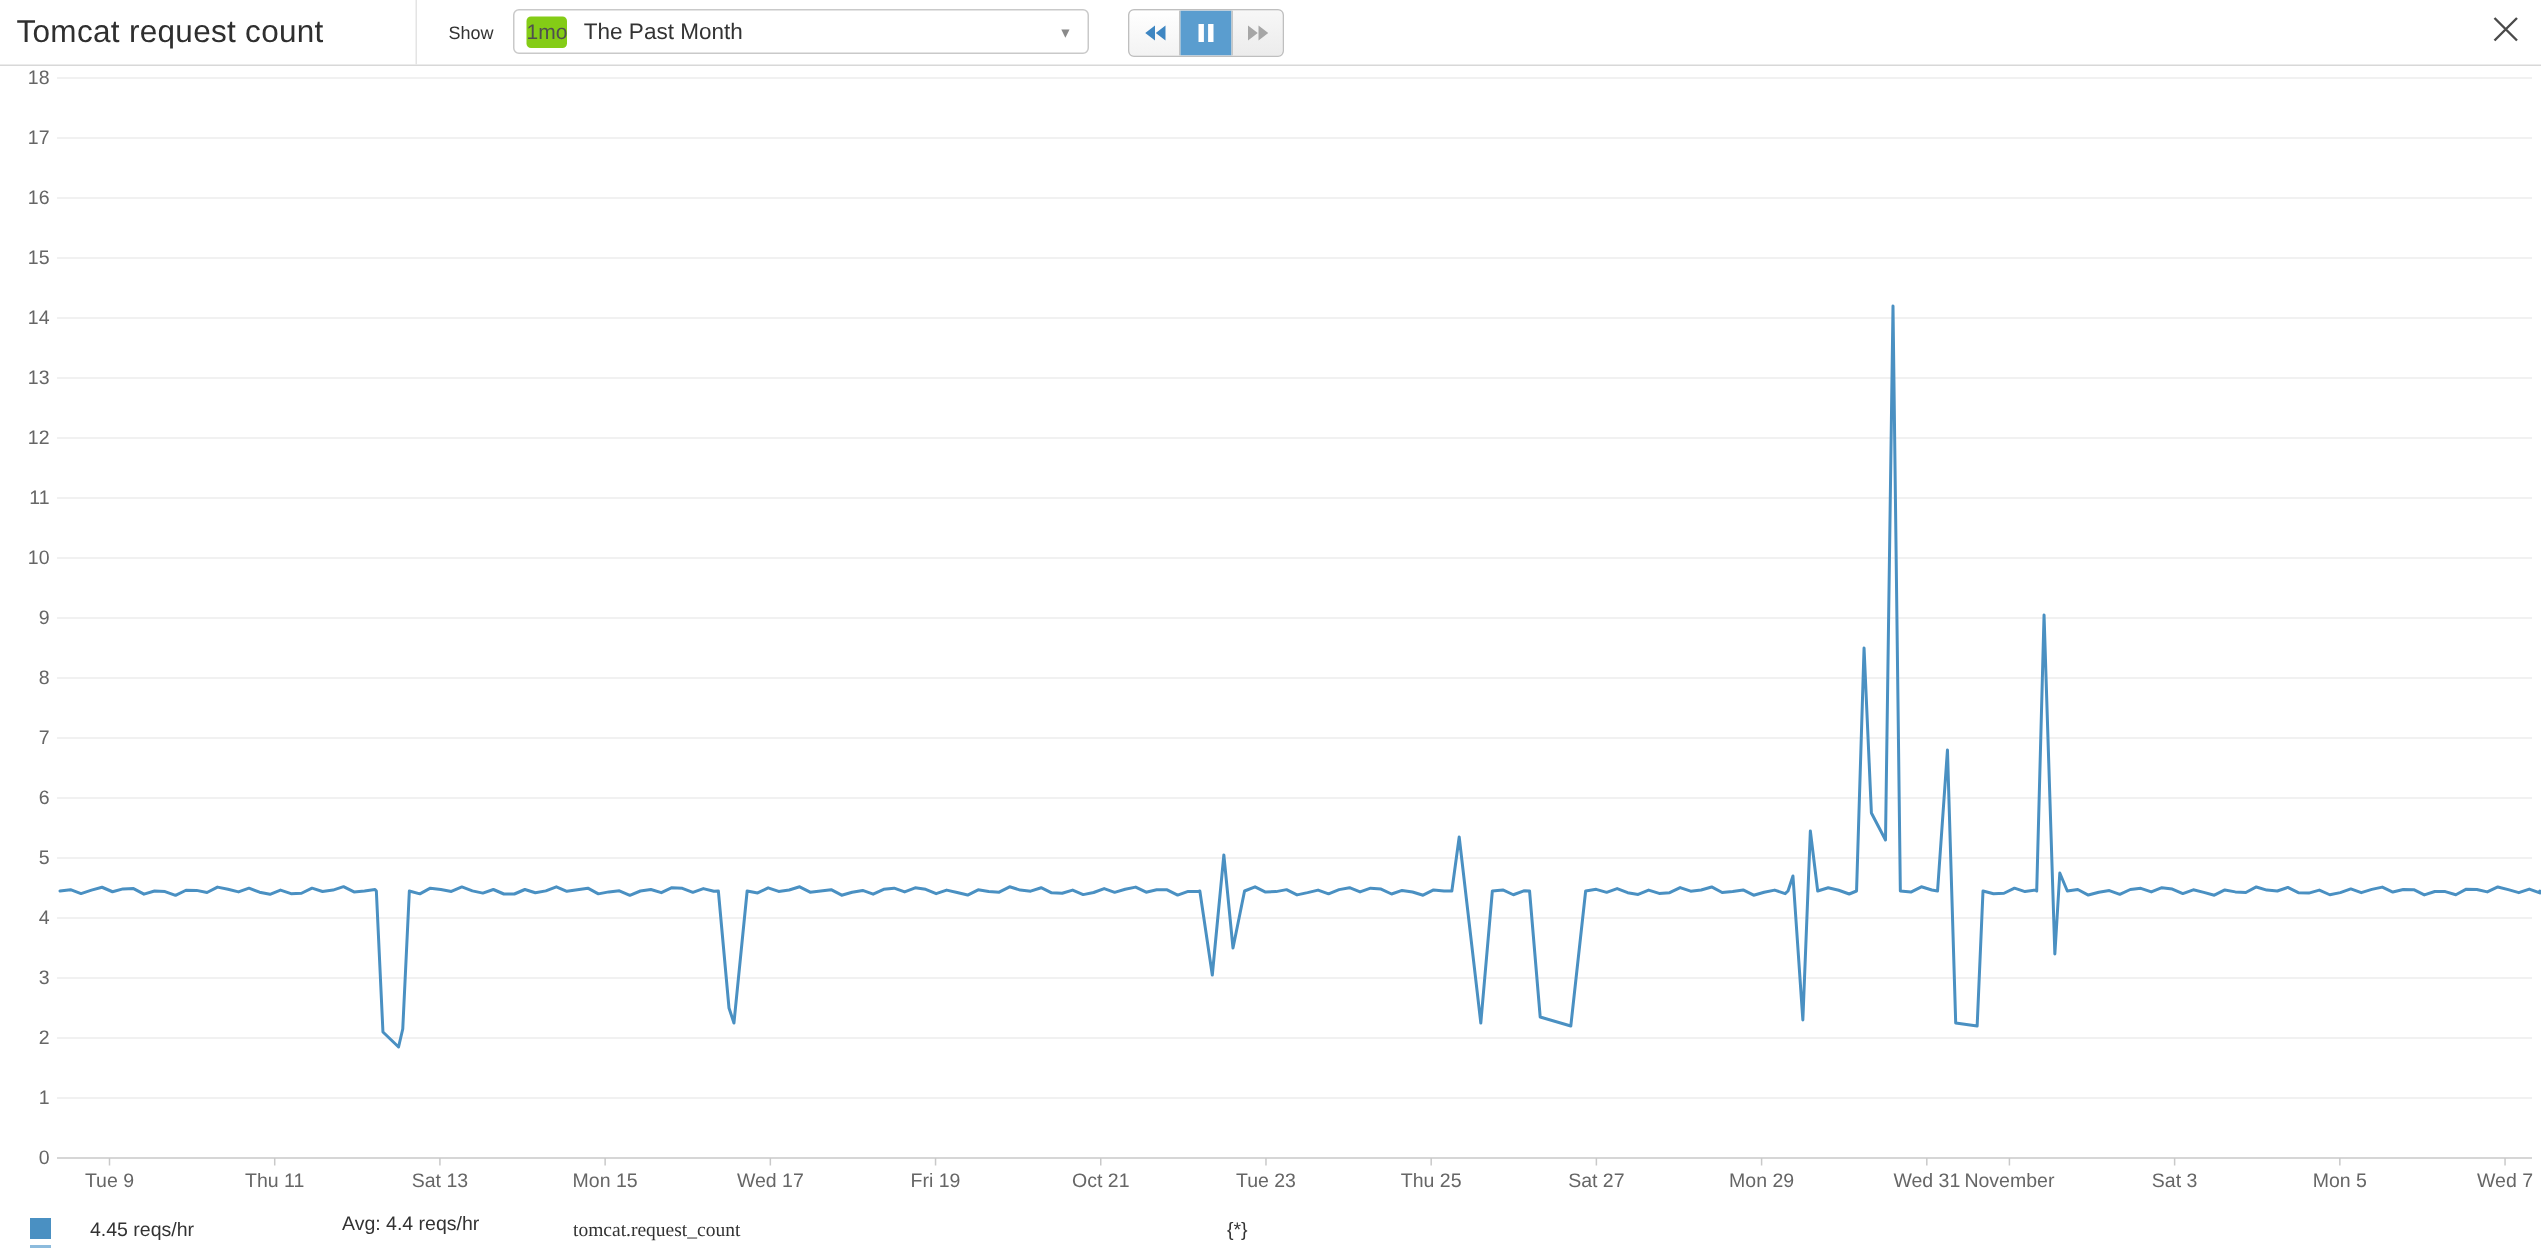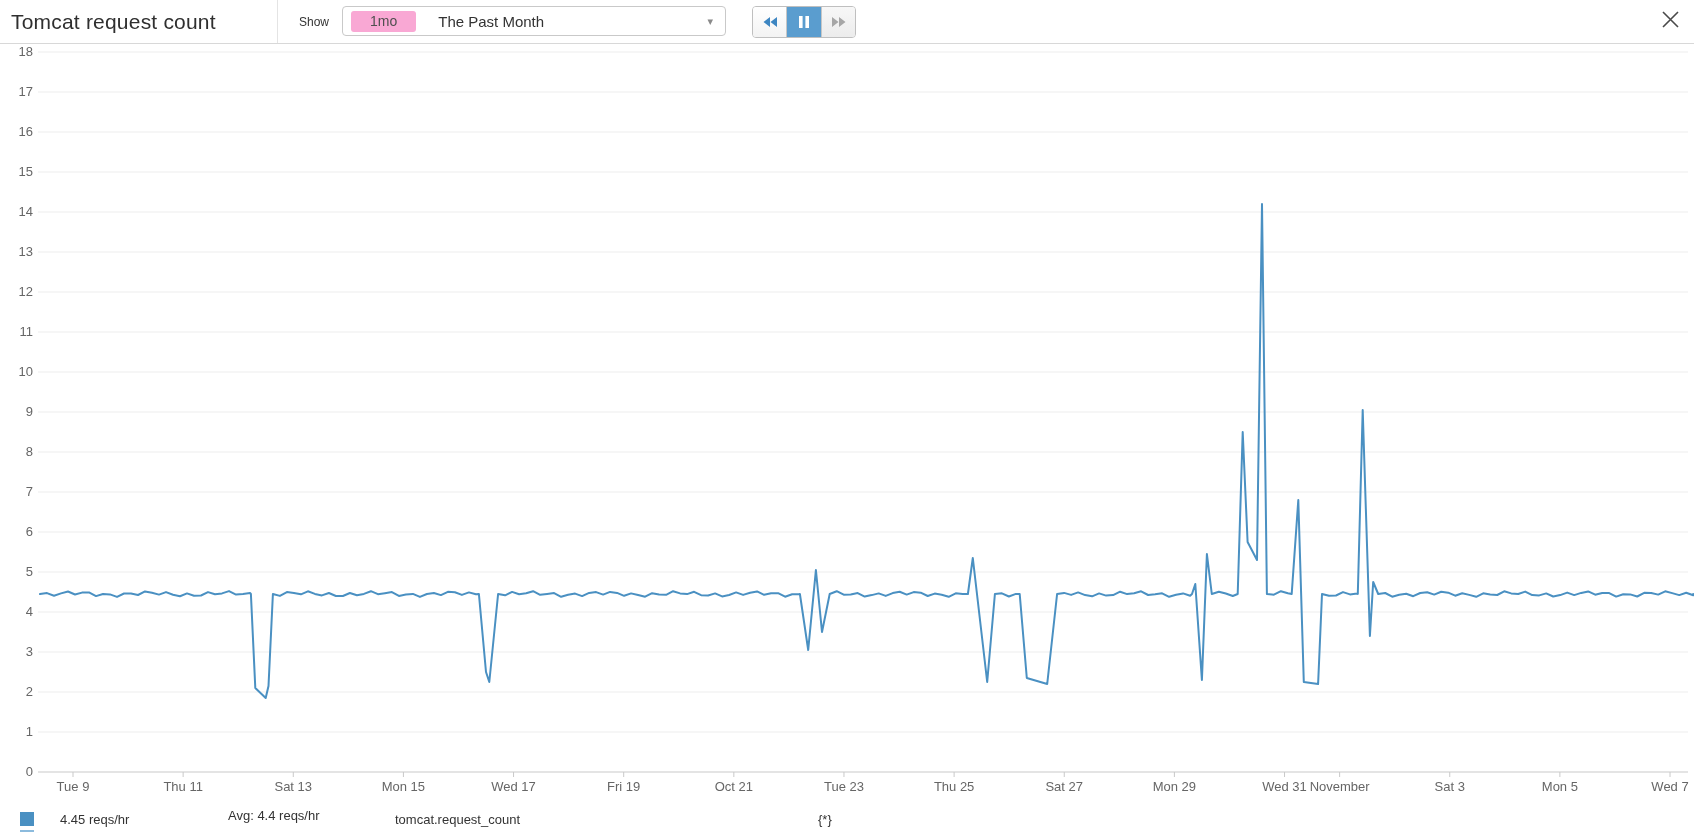--- a/index.html
+++ b/index.html
@@ -6,37 +6,37 @@
   body{
     width:1694px;height:832px;position:relative;overflow:hidden;background:#fff;
     font-family:"Liberation Sans","DejaVu Sans",sans-serif;
   }
   
   .header{position:absolute;top:0;left:0;width:1694px;height:43px;background:#fff;border-bottom:1px solid #d8d8d8;text-align:center;}
   .title{position:absolute;left:11px;top:0;height:43px;display:flex;align-items:center;font-size:21px;color:#2f2f2f;letter-spacing:.2px;white-space:nowrap;}
   .hdr-divider{position:absolute;left:277px;top:0;height:43px;width:1px;background:#e4e4e4;}
   .show-label{position:absolute;left:299px;top:0;height:43px;display:flex;align-items:center;font-size:12px;color:#333;}
   .dropdown{position:absolute;left:342px;top:6px;width:384px;height:30px;border:1px solid #c9c9c9;border-radius:4px;background:#fff;box-sizing:border-box;display:flex;align-items:center;cursor:pointer;}
-  .badge{margin-left:8px;background:#f9a8d4;border-radius:3px;padding:2px 19px;font-size:14px;color:#4f4f4f;line-height:17px;}
-  .dd-value{margin-left:22px;font-size:15px;color:#333;}
+  .badge{margin-left:8px;background:#84cc16;border-radius:3px;padding:2px 0;font-size:14px;color:#4f4f4f;line-height:17px;}
+  .dd-value{margin-left:11px;font-size:15px;color:#333;}
   .dd-caret{position:absolute;right:12px;top:8px;font-size:11px;color:#8a8a8a;}
   .btn-group{position:absolute;left:752px;top:6px;height:30px;display:flex;border:1px solid #bfbfbf;border-radius:4px;overflow:hidden;background:#fff;}
   .pbtn{width:34px;height:30px;display:flex;align-items:center;justify-content:center;box-sizing:border-box;cursor:pointer;padding:0;border:none;}
   .pbtn.rewind{background:linear-gradient(#ffffff,#f3f3f3);border-right:1px solid #c6c6c6;}
   .pbtn.pause{background:#5a9dcf;}
   .pbtn.fwd{background:linear-gradient(#f7f7f7,#ececec);border-left:1px solid #c6c6c6;}
   .close-btn{position:absolute;right:10px;top:5px;width:28px;height:28px;display:flex;align-items:center;justify-content:center;cursor:pointer;background:none;border:none;padding:0;}
   
   .chart-wrap{position:absolute;left:0;top:43px;width:1694px;height:760px;}
   
   .legend{position:absolute;left:0;top:808px;width:1367px;height:24px;font-size:13px;color:#333;}
   .swatch{position:absolute;left:20px;top:4px;width:14px;height:14px;background:#4a90c2;}
   .lg-val{position:absolute;left:60px;top:4px;}
   .lg-avg{position:absolute;left:228px;top:0;}
-  .lg-metric{position:absolute;left:395px;top:4px;}
+  .lg-metric{position:absolute;left:382px;top:4px;font-family:Liberation Serif, serif;}
   .lg-scope{position:absolute;left:818px;top:4px;}
   .swatch2{position:absolute;left:20px;top:830px;width:14px;height:10px;background:#8cbbdd;}
 </style>
 </head>
 <body>
 
 <div class="header">
   <div class="title">Tomcat request count</div>
   <div class="hdr-divider"></div>
   <div class="show-label">Show</div>

